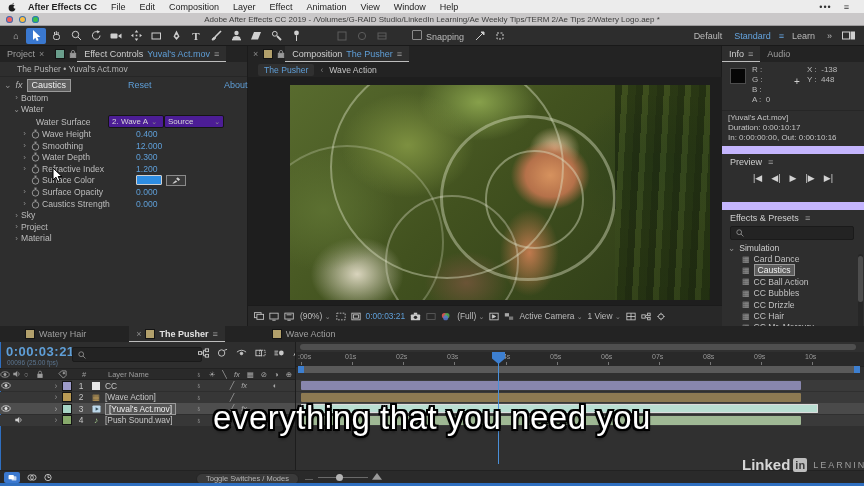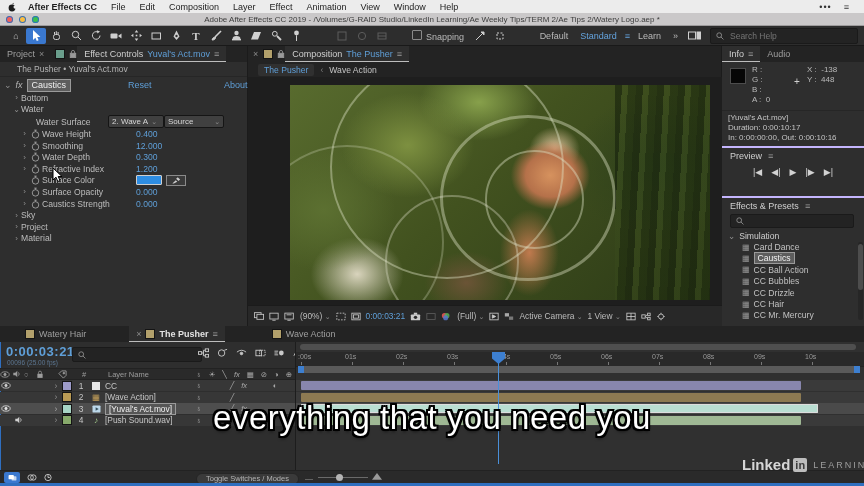--- a/index.html
+++ b/index.html
@@ -43,21 +43,21 @@
   .ec{left:0;top:46px;width:248px;height:280px;background:#2e2e2e;border-right:1px solid #1b1b1b;box-sizing:border-box;}
   .ec .src{height:14px;line-height:14px;font-size:8.5px;color:#b3b3b3;padding-left:17px;background:#2e2e2e;border-bottom:1px solid #262626;}
   .fxhead{height:16px;display:flex;align-items:center;font-size:9px;gap:4px;padding-left:4px;position:relative;}
   .fxname{background:#5d5d5d;border:1px solid #9a9a9a;color:#f0f0f0;padding:0 4px;line-height:11px;}
   .fxhead .reset{position:absolute;left:128px;}
   .fxhead .about{position:absolute;left:202px;margin-left:22px;}
   .ecrows{position:absolute;left:0;top:46px;width:246px;}
   .ecr{height:11.6px;display:flex;align-items:center;font-size:8.6px;color:#bdbdbd;position:relative;}
   .ecr .tw{width:9px;text-align:center;color:#8f8f8f;font-size:8px;}
   .ecr .val{position:absolute;left:136px;color:#5f9fd8;}
-  .dd{position:absolute;background:#404040;border:1px solid #151515;border-radius:2px;color:#d6d6d6;font-size:8px;height:11px;display:flex;align-items:center;gap:3px;padding:0 3px;}
+  .dd{position:absolute;background:#4c1d95;border:1px solid #151515;border-radius:2px;color:#d6d6d6;font-size:8px;height:11px;display:flex;align-items:center;gap:3px;padding:0 3px;}
   .stopwatch{margin:0 2px;}
   .colorsw{position:absolute;left:136px;width:24px;height:8px;background:#2e8de2;border:1px solid #cfcfcf;border-radius:1px;}
   .dropperbox{position:absolute;left:166px;width:18px;height:9px;border:1px solid #8a8a8a;background:#3a3a3a;display:flex;align-items:center;justify-content:center;}
 
   
   .comp{left:248px;top:46px;width:474px;height:280px;background:#2e2e2e;border-right:1px solid #1b1b1b;box-sizing:border-box;}
   .crumbs{height:15px;background:#232323;display:flex;align-items:center;font-size:8.6px;gap:6px;padding-left:10px;border-bottom:1px solid #1d1d1d;}
   .crumb-active{background:#303030;color:#5f9fd8;padding:1px 6px;border-radius:2px;}
   .viewer{position:absolute;left:0;top:31px;width:474px;height:228px;background:#1e1e1e;overflow:hidden;}
   .vidimg{position:absolute;left:42px;top:8px;width:420px;height:215px;overflow:hidden;
@@ -74,21 +74,21 @@
       linear-gradient(135deg, #586b2e 0%, #42521f 45%, #2c3a17 100%);
   }
   .vidimg::after{content:"";position:absolute;right:0;top:0;width:95px;height:100%;
     background:repeating-linear-gradient(93deg, rgba(18,28,10,.55) 0 7px, rgba(60,80,30,.25) 7px 13px, rgba(25,38,12,.5) 13px 21px);}
   .ring{position:absolute;border:2px solid rgba(225,228,200,.42);border-radius:50%;}
   .compbar{position:absolute;left:0;top:259px;width:474px;height:21px;background:#282828;border-top:1px solid #1b1b1b;display:flex;align-items:center;font-size:8.4px;color:#bdbdbd;gap:5px;padding:0 6px;box-sizing:border-box;}
   .caret{color:#8f8f8f;font-size:7px;}
 
   
   .rp{left:722px;top:46px;width:142px;height:280px;background:#2e2e2e;box-sizing:border-box;}
-  .rp-section{border-bottom:2px solid #c4b5fd;position:relative;}
+  .rp-section{border-bottom:8px solid #c4b5fd;position:relative;}
   .info-body{font-size:8px;color:#b9b9b9;position:relative;height:48px;}
   .info-lines{font-size:8px;color:#c4c4c4;padding:2px 6px;line-height:10px;border-top:1px solid #262626;}
   .transport{display:flex;justify-content:center;gap:9px;font-size:9px;color:#d2d2d2;padding:6px 0 8px;}
   .fxp-list{font-size:8.6px;}
   .fxp-item{height:11.4px;display:flex;align-items:center;gap:4px;padding-left:20px;color:#c2c2c2;}
   .fxp-item .gicon{color:#9a9a9a;font-size:8px;}
   .sel-box{background:#5d5d5d;border:1px solid #9a9a9a;color:#f2f2f2;padding:0 3px;line-height:10px;}
   .scrollbar{position:absolute;right:1px;top:44px;width:5px;height:78px;background:#262626;border-radius:3px;}
   .scrollbar .thumb{position:absolute;left:0;top:2px;width:5px;height:46px;background:#4d4d4d;border-radius:3px;}
 
@@ -288,29 +288,20 @@
     <span class="tb-text tb-blue">Standard</span>
     <span class="tb-text tb-blue" style="padding:0 2px;">≡</span>
     <span class="tb-text">Learn</span>
     <span class="tb-text">»</span>
     <span class="tool">
         <svg width="13" height="9" viewBox="0 0 13 9" stroke="currentColor" fill="none">
           <rect x="0.5" y="1" width="7" height="7"></rect>
           <rect x="9" y="1" width="3.5" height="7" fill="currentColor"></rect>
         </svg>
       </span>
-    <span class="searchbox" style="margin-left:6px;">
-      <span class="ic">
-          <svg width="8" height="8" viewBox="0 0 10 10" stroke="#9a9a9a" fill="none">
-            <circle cx="4" cy="4" r="3"></circle>
-            <line x1="6.3" y1="6.3" x2="9.3" y2="9.3"></line>
-          </svg>
-        </span>
-      <input placeholder="Search Help" style="">
-    </span>
   </div>
 
   <div class="ec abs">
     <div class="ptabs">
       <span class="ptab">
           <span>Project</span>
           <span style="color:#8a8a8a;">×</span>
         </span>
       <span class="swatch" style="background:#6a9e8c;margin:0 4px;"></span>
       <span class="ic">

